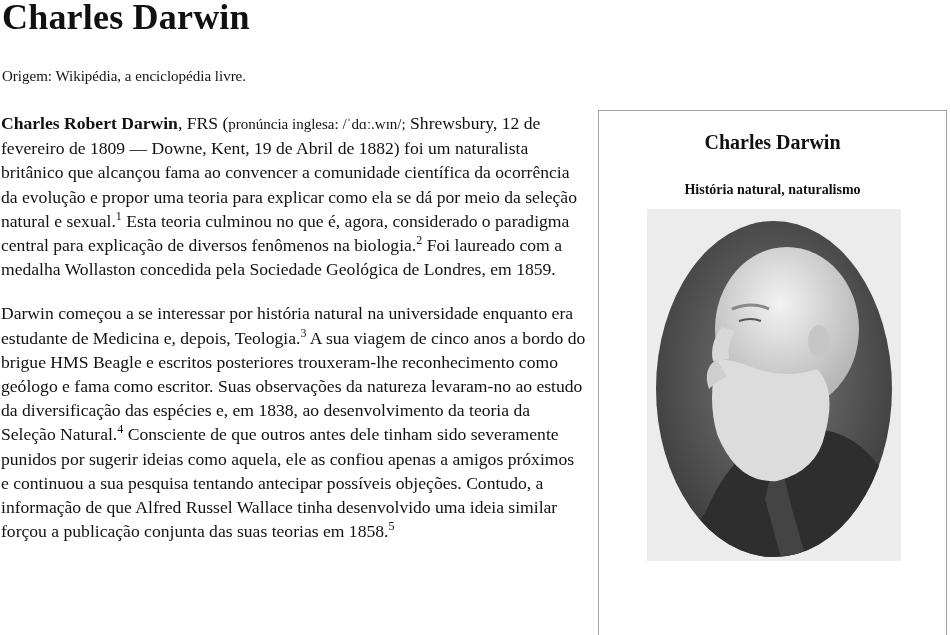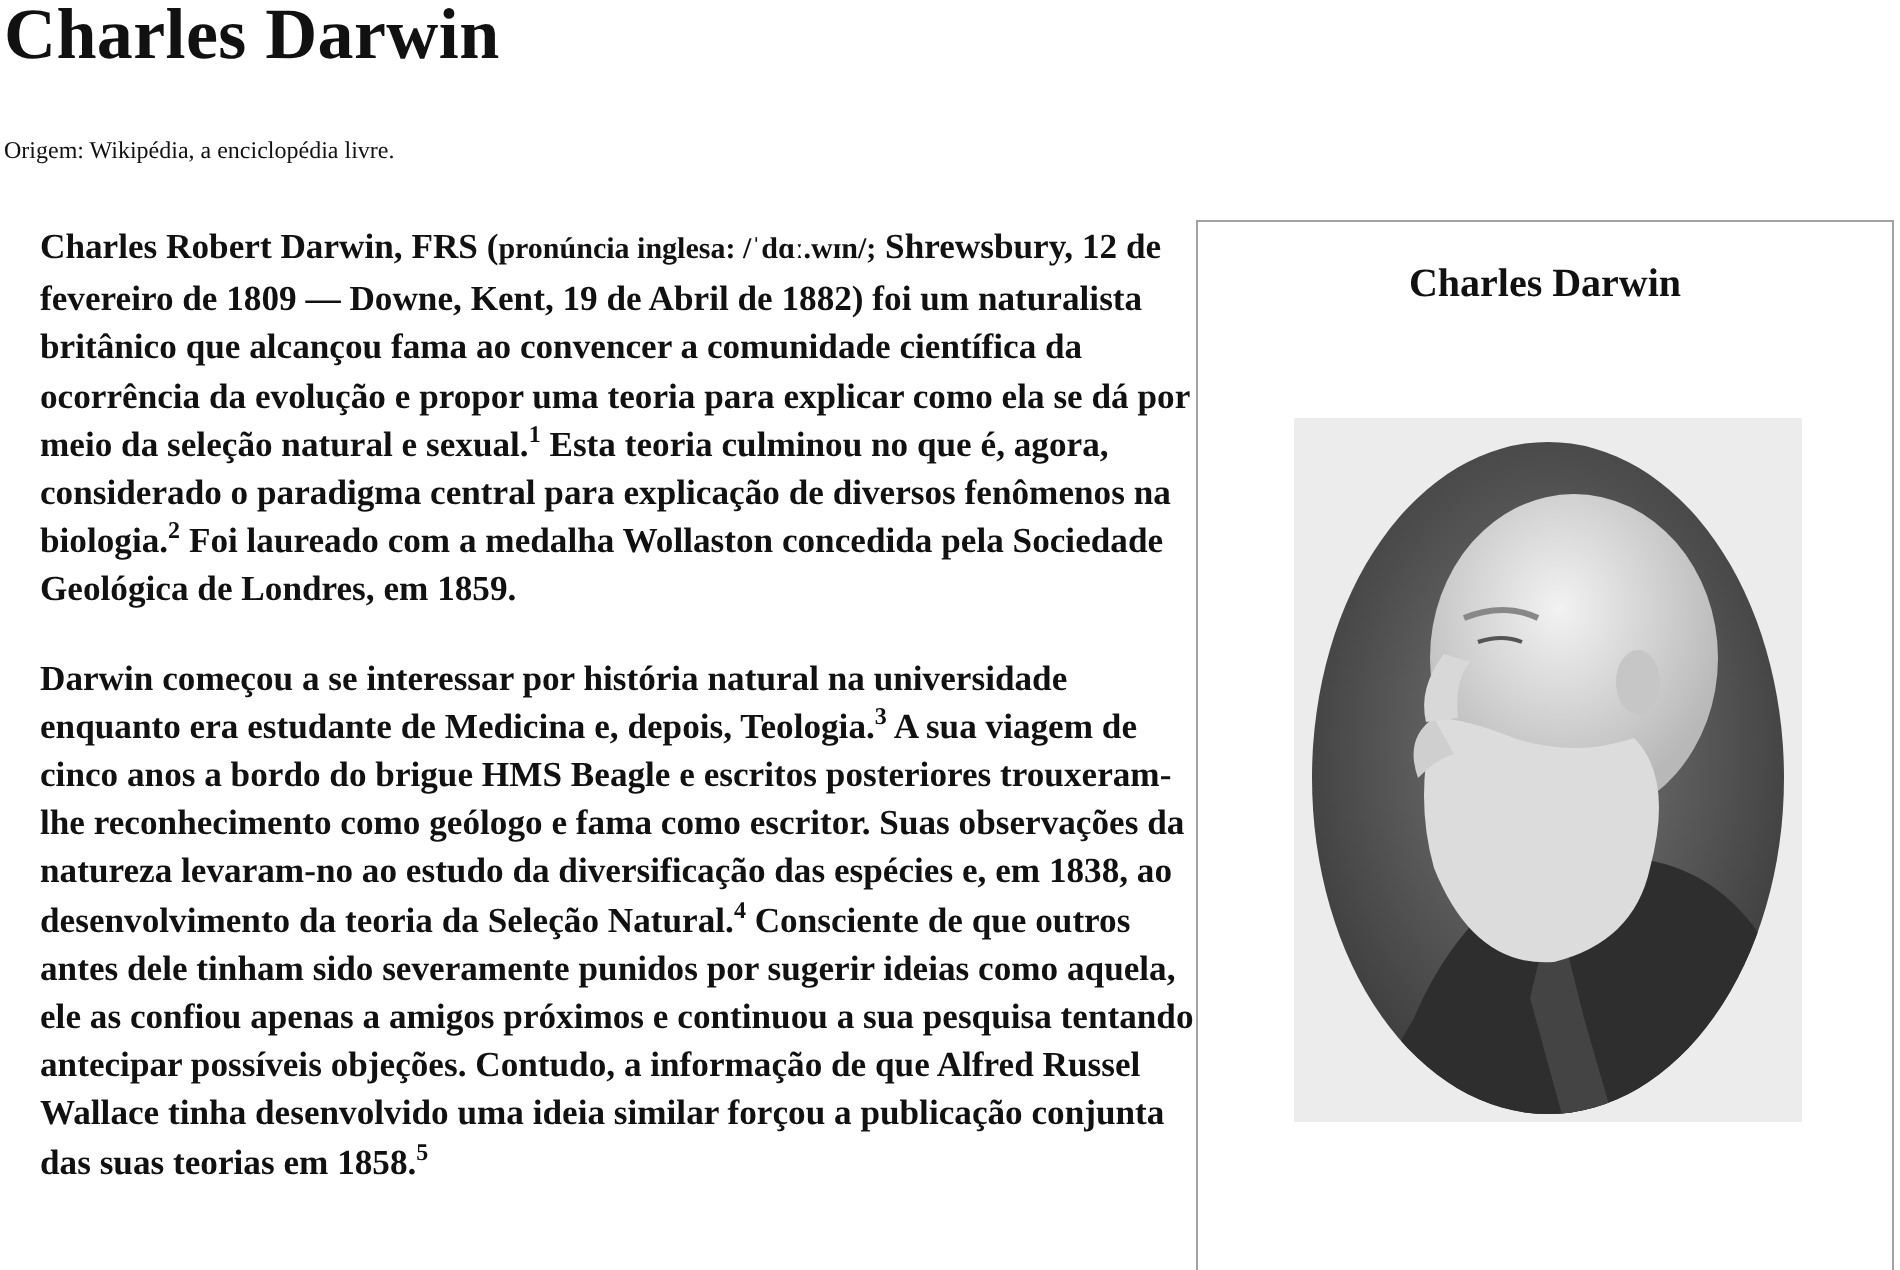--- a/index.html
+++ b/index.html
@@ -5,25 +5,25 @@
   html, body { margin: 0; padding: 0; background: #ffffff; }
   body {
     width: 950px; height: 635px; overflow: hidden; position: relative;
     font-family: "Liberation Serif", "DejaVu Serif", serif; color: #111;
   }
   h1 {
     position: absolute; left: 2px; top: -4px; margin: 0;
     font-size: 36px; font-weight: bold; letter-spacing: 0.2px;
   }
   .origin {
-    position: absolute; left: 2px; top: 68px; font-size: 12px;
+    position: absolute; left: 2px; top: 68px; font-size: 15px;
   }
   .body-text {
-    position: absolute; left: 20px; top: 111px; width: 585px;
-    font-size: 17.6px; line-height: 24.2px; font-weight: bold;
+    position: absolute; left: 1px; top: 111px; width: 585px;
+    font-size: 17.6px; line-height: 24.2px;
   }
   .body-text p { margin: 0 0 20px 0; }
   .pron { font-size: 15px; }
   sup { font-size: 12px; line-height: 0; vertical-align: 7px; }
   .infobox {
     position: absolute; left: 598px; top: 110px; width: 349px; height: 530px;
     border: 1px solid #a2a2a2; border-bottom: none; box-sizing: border-box;
     text-align: center;
   }
   .infobox-title {
@@ -49,20 +49,21 @@
 <h1>Charles Darwin</h1>
 <div class="origin">Origem: Wikipédia, a enciclopédia livre.</div>
 
 <div class="body-text">
   <p><b>Charles Robert Darwin</b><span>, FRS (</span><span class="pron">pronúncia inglesa: /ˈdɑː.wɪn/;</span><span> Shrewsbury, 12 de fevereiro de 1809 — Downe, Kent, 19 de Abril de 1882) foi um naturalista britânico que alcançou fama ao convencer a comunidade científica da ocorrência da evolução e propor uma teoria para explicar como ela se dá por meio da seleção natural e sexual.</span><sup>1</sup><span> Esta teoria culminou no que é, agora, considerado o paradigma central para explicação de diversos fenômenos na biologia.</span><sup>2</sup><span> Foi laureado com a medalha Wollaston concedida pela Sociedade Geológica de Londres, em 1859.</span></p>
   <p><span>Darwin começou a se interessar por história natural na universidade enquanto era estudante de Medicina e, depois, Teologia.</span><sup>3</sup><span> A sua viagem de cinco anos a bordo do brigue HMS Beagle e escritos posteriores trouxeram-lhe reconhecimento como geólogo e fama como escritor. Suas observações da natureza levaram-no ao estudo da diversificação das espécies e, em 1838, ao desenvolvimento da teoria da Seleção Natural.</span><sup>4</sup><span> Consciente de que outros antes dele tinham sido severamente punidos por sugerir ideias como aquela, ele as confiou apenas a amigos próximos e continuou a sua pesquisa tentando antecipar possíveis objeções. Contudo, a informação de que Alfred Russel Wallace tinha desenvolvido uma ideia similar forçou a publicação conjunta das suas teorias em 1858.</span><sup>5</sup></p>
 </div>
 
 <div class="infobox">
   <div class="infobox-title">Charles Darwin</div>
+  <div class="infobox-sub">História natural, naturalismo</div>
   <div class="portrait" title="Retrato de Charles Darwin (gravura oval)">
     <svg width="254" height="352" viewBox="0 0 254 352">
       <defs>
         <radialGradient id="bg" cx="50%" cy="45%" r="60%">
           <stop offset="0%" stop-color="#7a7a7a"></stop>
           <stop offset="100%" stop-color="#3a3a3a"></stop>
         </radialGradient>
         <radialGradient id="skin" cx="45%" cy="35%" r="60%">
           <stop offset="0%" stop-color="#f2f2f2"></stop>
           <stop offset="100%" stop-color="#b8b8b8"></stop>

